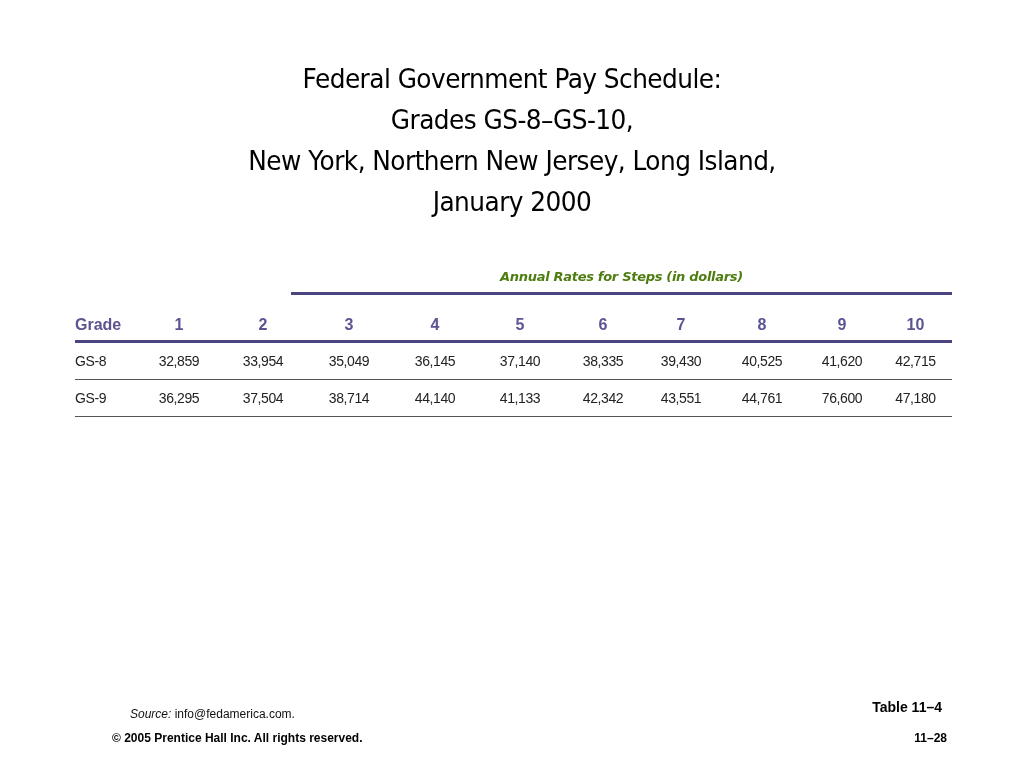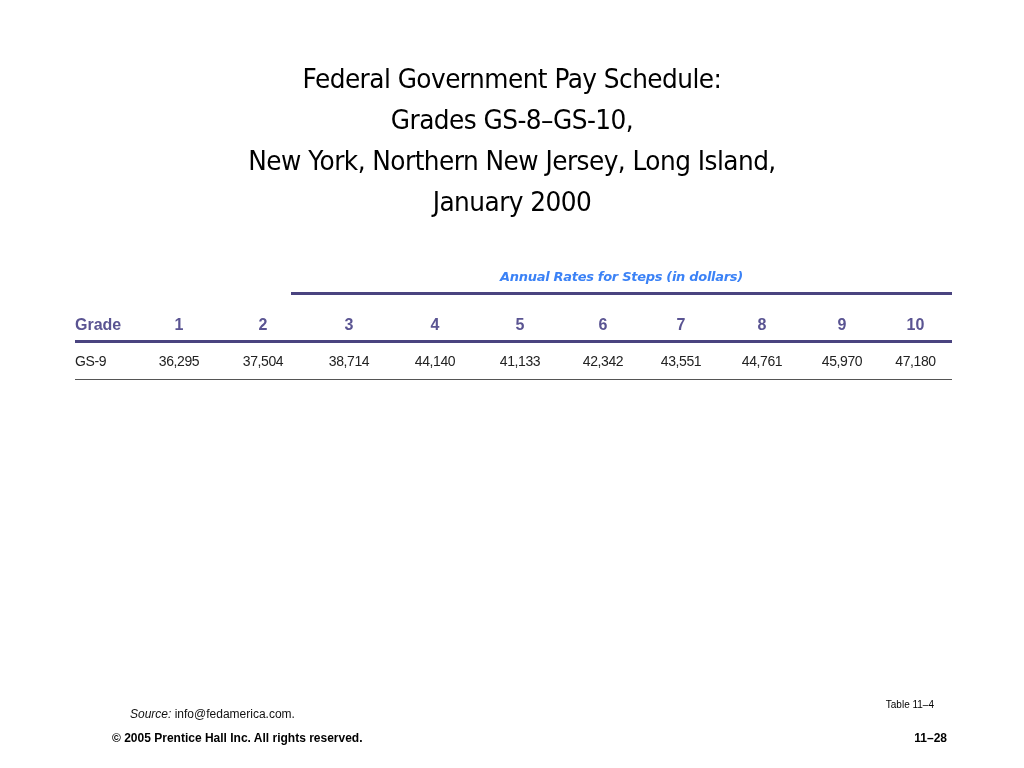--- a/index.html
+++ b/index.html
@@ -5,32 +5,32 @@
   html, body { margin:0; padding:0; }
   body { width:1024px; height:768px; background:#ffffff; position:relative; overflow:hidden;
          font-family:"DejaVu Sans", sans-serif; color:#000; }
   .title { position:absolute; left:0; top:58px; width:1024px; text-align:center;
            font-family:"DejaVu Sans", sans-serif; font-size:27px; line-height:41px; letter-spacing:-0.6px;
            transform:scaleX(0.92); transform-origin:center; }
   .title div { white-space:nowrap; }
   .table-wrap { position:absolute; left:75px; top:262px; width:877px; }
   .super { position:absolute; left:216px; top:0; width:661px; height:30px; border-bottom:3px solid #4a4480; }
   .super span { position:absolute; left:0; width:100%; top:7px; text-align:center;
-                font-family:"DejaVu Sans", sans-serif; font-size:13px; font-weight:bold; font-style:italic; color:#3b82f6; letter-spacing:-0.3px; }
+                font-family:"DejaVu Sans", sans-serif; font-size:13px; font-weight:bold; font-style:italic; color:#4d7c0f; letter-spacing:-0.3px; }
   table { position:absolute; left:0; top:48px; width:877px; border-collapse:collapse;
           font-family:"Liberation Sans", sans-serif; }
   th { color:#5a5492; font-weight:bold; font-size:16px; height:30px; text-align:center;
        border-bottom:3px solid #4a4480; padding:0; vertical-align:middle; }
   th.grade { text-align:left;margin-top:40px; }
   td { font-size:14px; color:#222; height:36px; text-align:center; border-bottom:1.5px solid #555;
        padding:0; letter-spacing:-0.4px; vertical-align:middle; }
   td.grade { text-align:left; }
   .source { position:absolute; left:88px; top:707px; font-family:"Liberation Sans", sans-serif; font-size:12px; color:#111; }
   .source i { font-style:italic;margin-left:42px; }
-  .tablelbl { position:absolute; right:90px; top:699px; font-family:"Liberation Sans", sans-serif; font-size:10px; font-weight:normal; }
+  .tablelbl { position:absolute; right:82px; top:699px; font-family:"Liberation Sans", sans-serif; font-size:14px; font-weight:bold; }
   .copy { position:absolute; left:88px; top:731px; font-family:"Liberation Sans", sans-serif; font-size:12px; font-weight:bold;margin-left:24px; }
   .pagenum { position:absolute; right:77px; top:731px; font-family:"Liberation Sans", sans-serif; font-size:12px; font-weight:bold;margin-left:40px; }
 </style>
 </head>
 <body>
 
 <div class="title">
   <div>Federal Government Pay Schedule:</div>
   <div>Grades GS-8–GS-10,</div>
   <div>New York, Northern New Jersey, Long Island,</div>
@@ -65,30 +65,43 @@
         <th>5</th>
         <th>6</th>
         <th>7</th>
         <th>8</th>
         <th>9</th>
         <th>10</th>
       </tr>
     </thead>
     <tbody>
       <tr>
+        <td class="grade">GS-8</td>
+        <td>32,859</td>
+        <td>33,954</td>
+        <td>35,049</td>
+        <td>36,145</td>
+        <td>37,140</td>
+        <td>38,335</td>
+        <td>39,430</td>
+        <td>40,525</td>
+        <td>41,620</td>
+        <td>42,715</td>
+      </tr>
+      <tr>
         <td class="grade">GS-9</td>
         <td>36,295</td>
         <td>37,504</td>
         <td>38,714</td>
         <td>44,140</td>
         <td>41,133</td>
         <td>42,342</td>
         <td>43,551</td>
         <td>44,761</td>
-        <td>45,970</td>
+        <td>76,600</td>
         <td>47,180</td>
       </tr>
     </tbody>
   </table>
 </div>
 
 <div class="source"><i>Source:</i><span> info@fedamerica.com.</span></div>
 <div class="tablelbl">Table 11–4</div>
 <div class="copy">© 2005 Prentice Hall Inc. All rights reserved.</div>
 <div class="pagenum">11–28</div>

